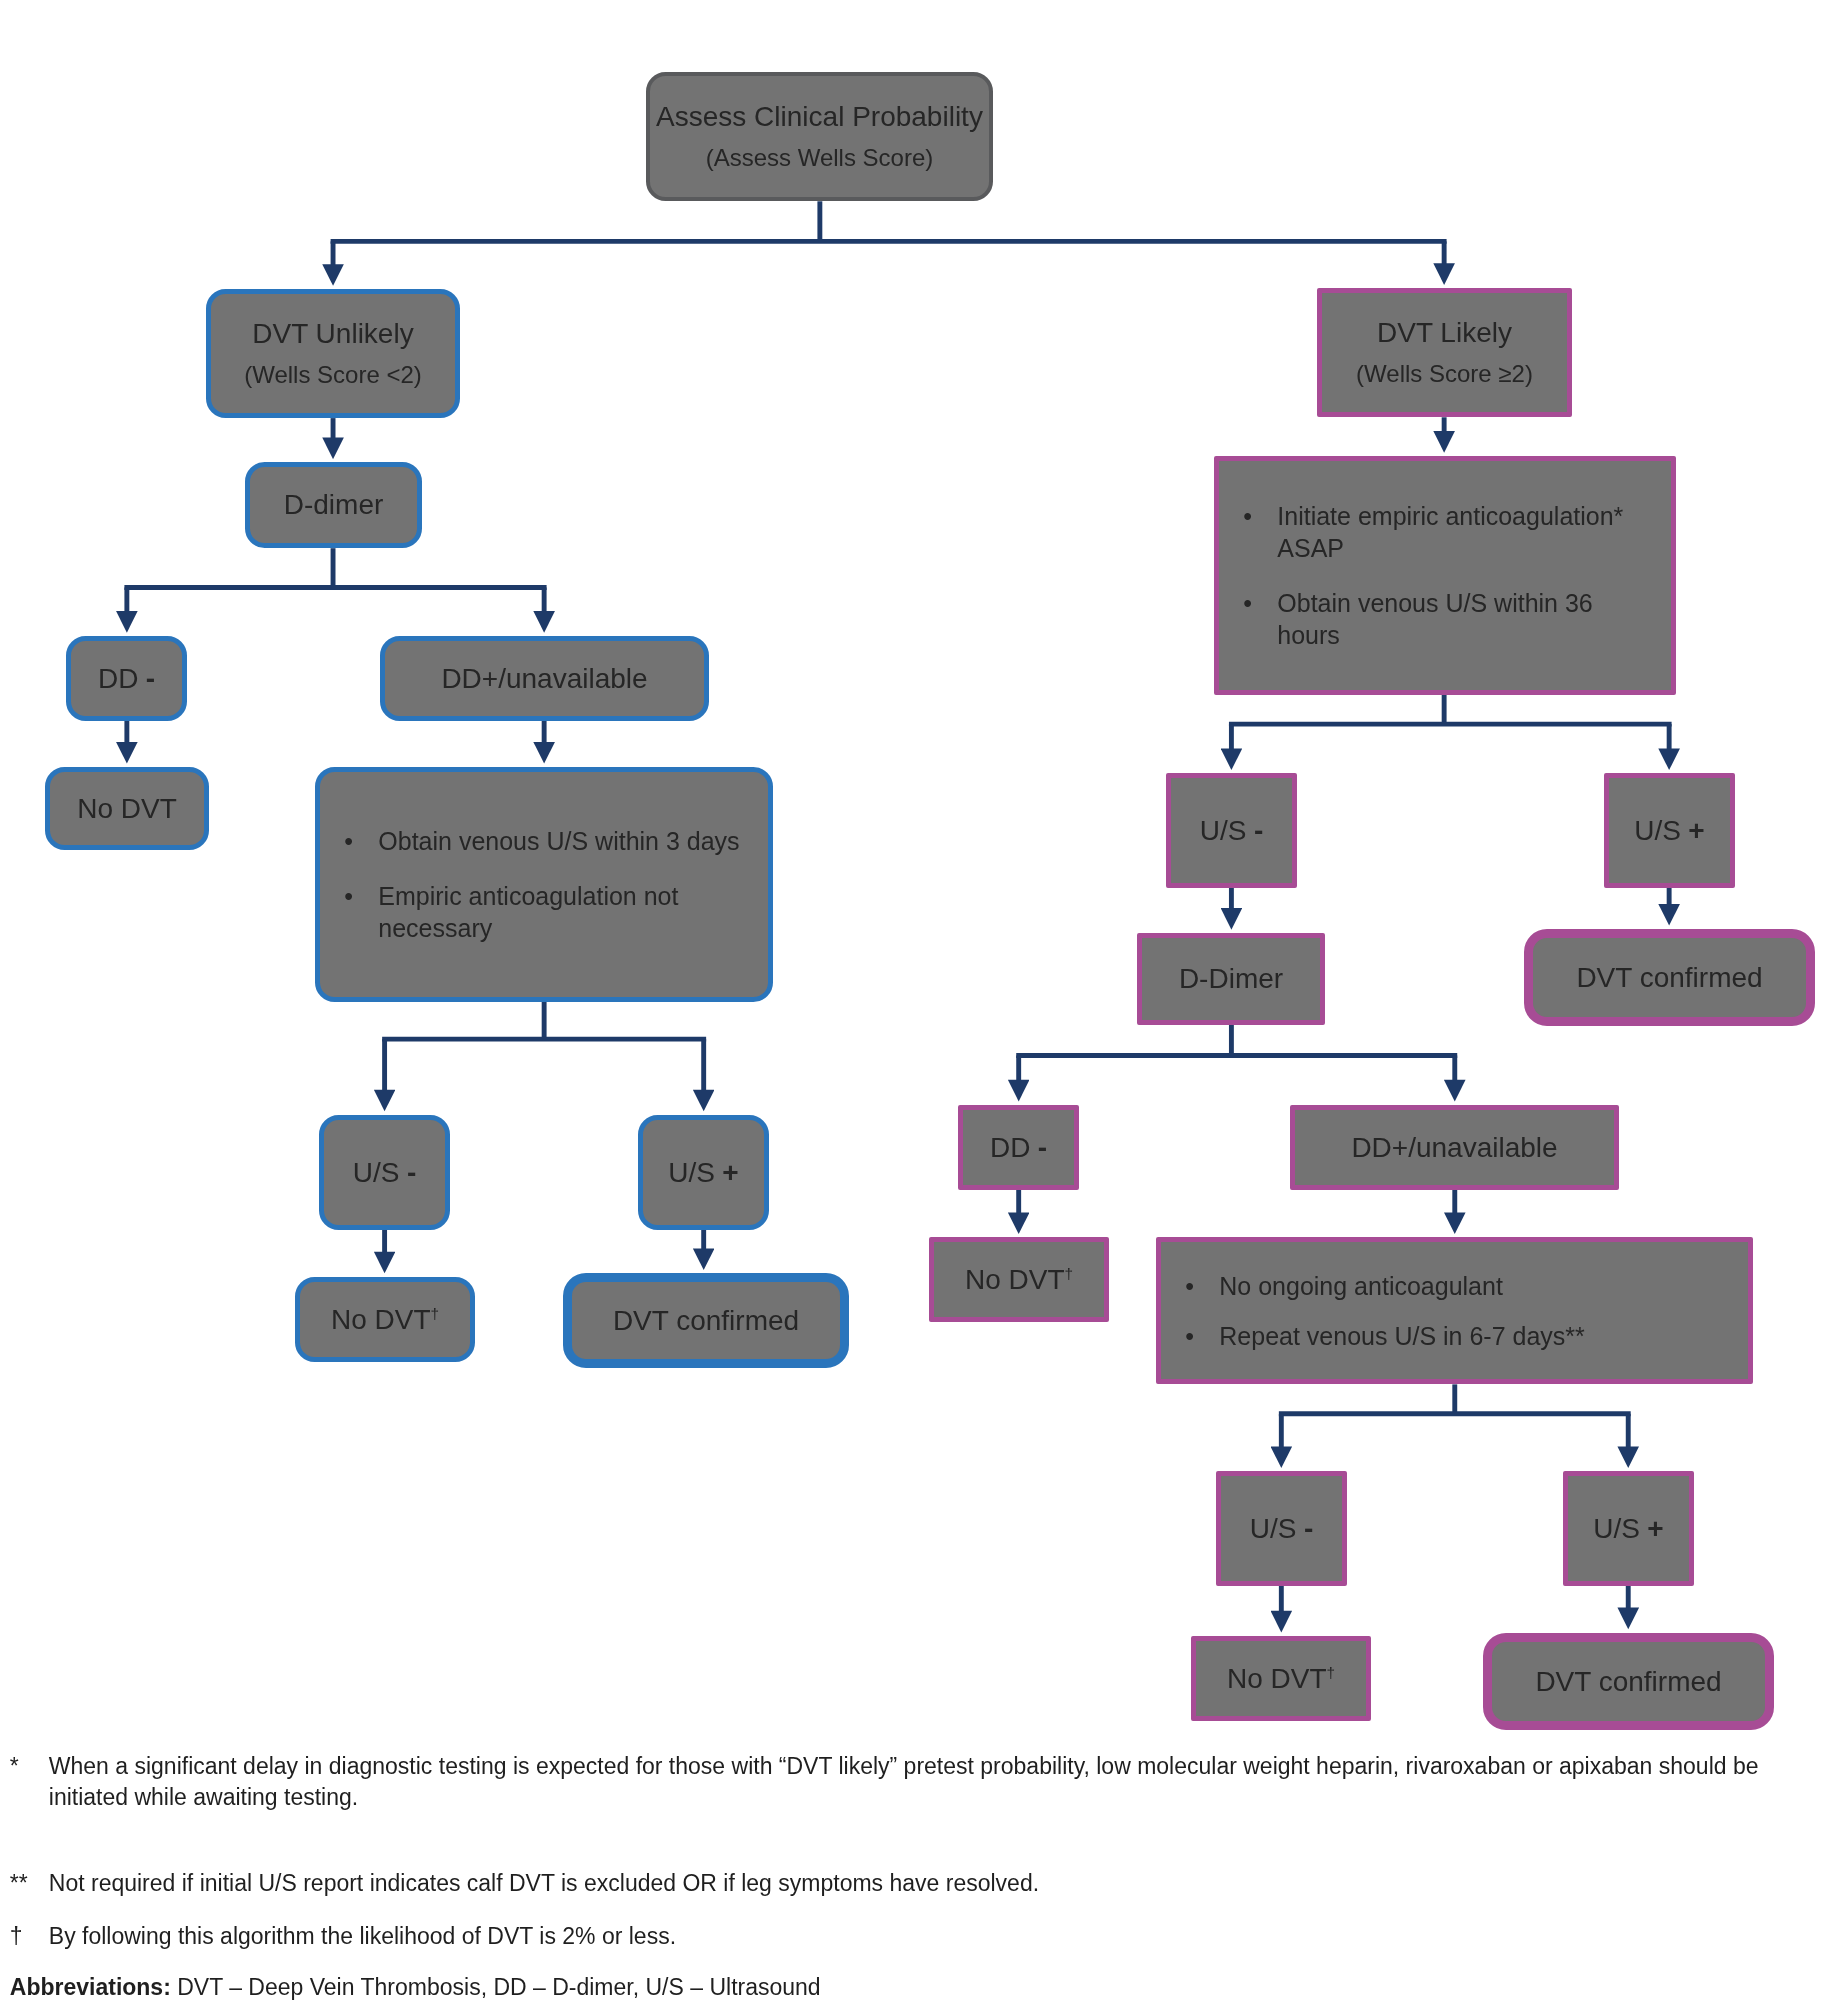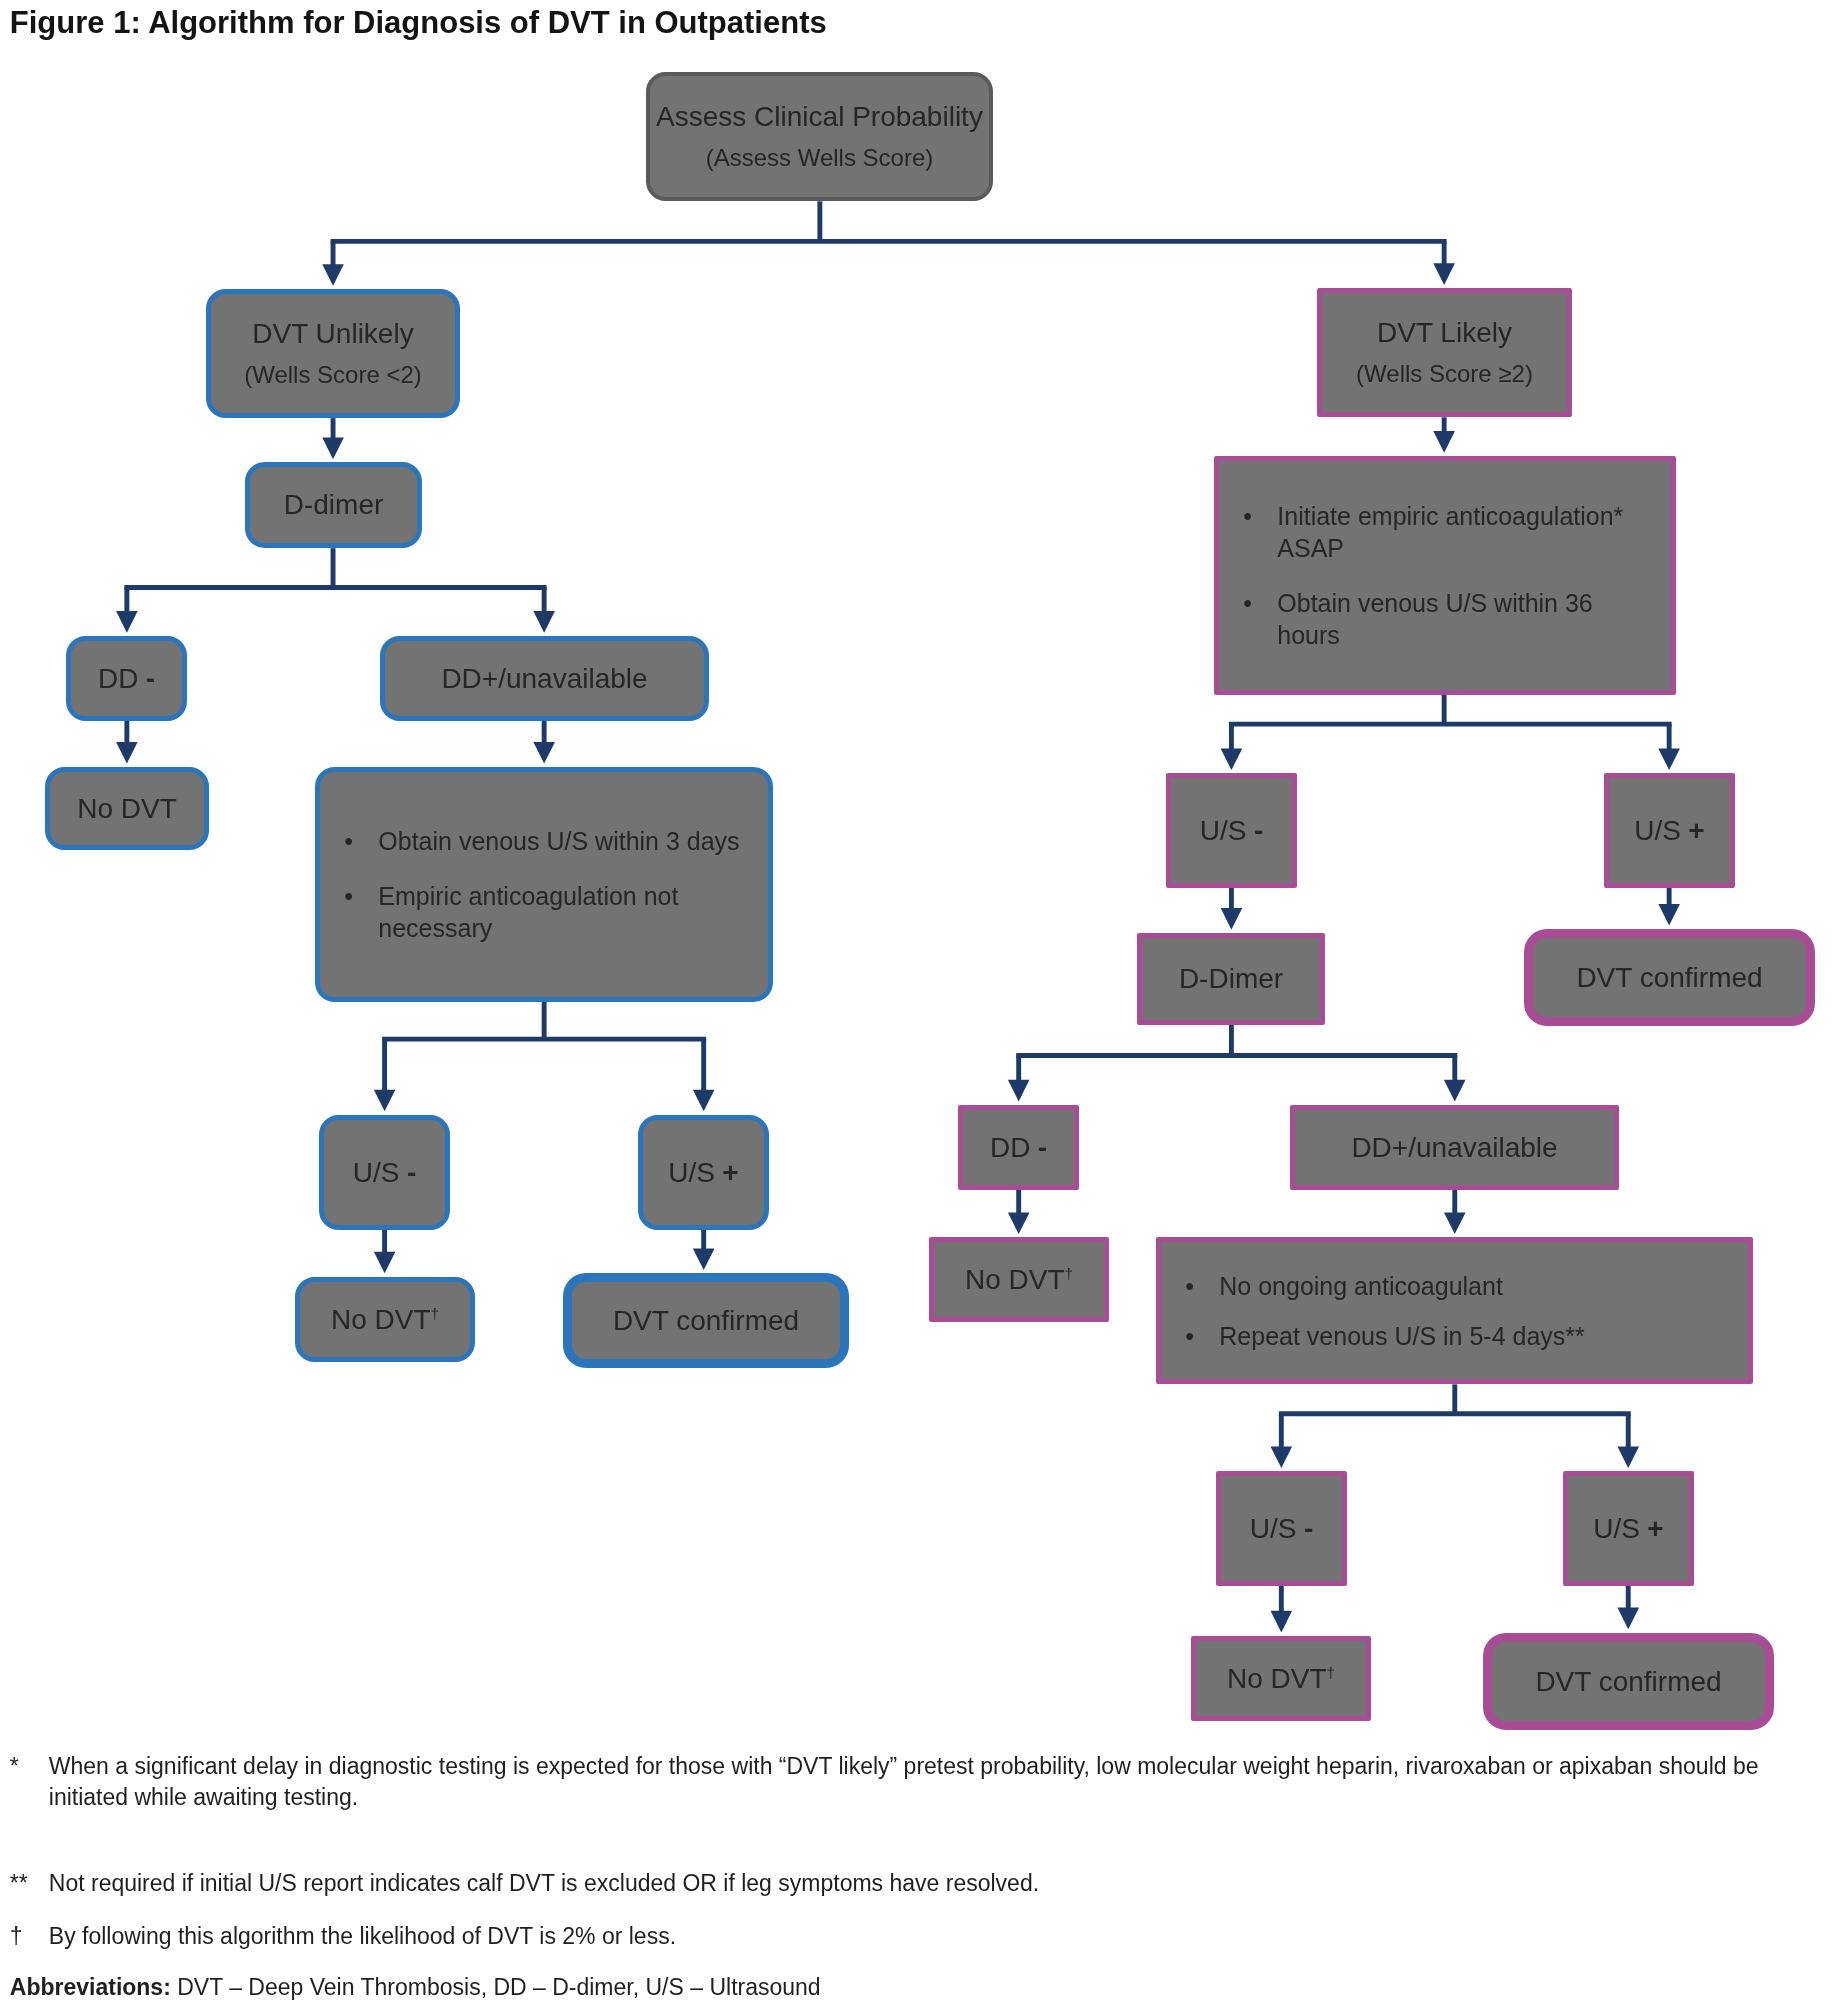--- a/index.html
+++ b/index.html
@@ -25,21 +25,20 @@
   .fn .mk{flex:0 0 39px;}
   .fn .tx{flex:1;}
   #abbr{position:absolute;left:9.8px;font-size:23px;color:#1f1f1f;}
   #abbr .lead{font-weight:700;}
 </style>
 </head>
 <body>
 
 <div id="canvas">
 
-  <div id="figure-title">Figure 1: Algorithm for Diagnosis of DVT in Outpatients</div>
 
   <svg id="wires" width="1832" height="2007" viewBox="0 0 2239 2453">
     <defs>
       <marker id="arr" viewBox="0 0 10 10" refX="6.5" refY="5" markerWidth="4.8" markerHeight="4.4" orient="auto">
         <path d="M0 0 L10 5 L0 10 Z" fill="#1E3A68"></path>
       </marker>
     </defs>
     <g stroke="#1E3A68" stroke-width="6" fill="none">
       <path d="M1002 246 V295"></path>
       <path d="M407 295 H1765" stroke-linecap="square"></path>
@@ -178,21 +177,21 @@
   <div class="node m" style="left:929px;top:1237px;width:180px;height:85px;">
     <span><span>No DVT</span><sup class="dg">†</sup></span>
   </div>
 
   <div class="node m bulletbox" style="left:1156px;top:1237px;width:597px;height:147px;">
     <ul class="bl" style="gap:18px;">
       <li>
           <span>No ongoing anticoagulant</span>
         </li>
       <li>
-          <span>Repeat venous U/S in 5-4 days**</span>
+          <span>Repeat venous U/S in 6-7 days**</span>
         </li>
     </ul>
   </div>
 
   <div class="node m" style="left:1216px;top:1471px;width:131px;height:115px;">
     <span><span>U/S</span><span class="sign">-</span></span>
   </div>
 
   <div class="node m" style="left:1563px;top:1471px;width:131px;height:115px;">
     <span><span>U/S</span><span class="sign">+</span></span>

